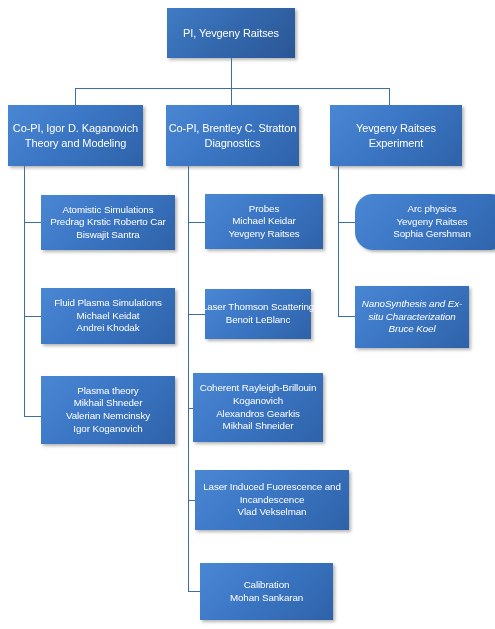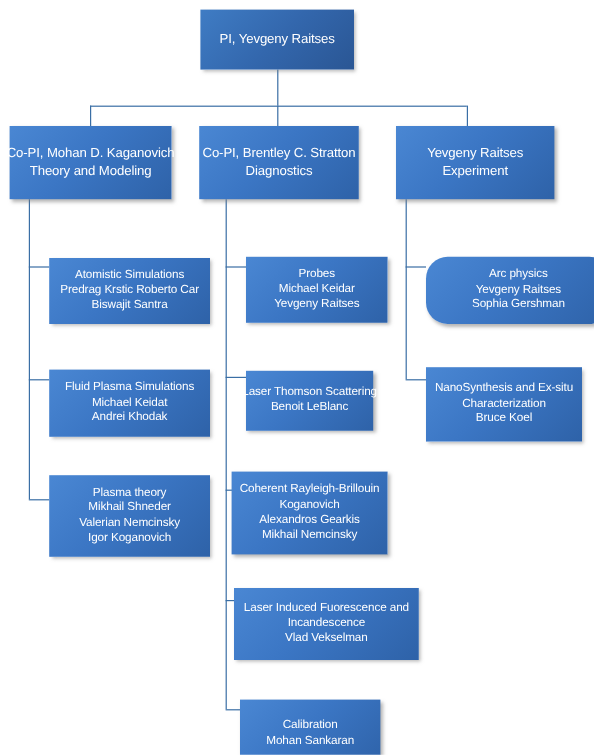--- a/index.html
+++ b/index.html
@@ -51,21 +51,21 @@
     background: linear-gradient(135deg, #3f7cc4 0%, #3367ad 50%, #2a5694 100%);
   }
   .node-line {
     display: block;
     white-space: nowrap;
   }
   .node-line.wrap {
     white-space: normal;
   }
   .fs11 { font-size: 11px; }
-  .fs10 { font-size: 9.8px; margin-top: 20px; }
+  .fs10 { font-size: 9.8px; }
 </style>
 </head>
 <body>
 
 <div id="chart-canvas">
 
   <div class="conn-v" style="left:231px; top:58px; height:30px;"></div>
   <div class="conn-h" style="left:75px; top:88px; width:314px;"></div>
   <div class="conn-v" style="left:75px; top:88px; height:17px;"></div>
   <div class="conn-v" style="left:231px; top:88px; height:17px;"></div>
@@ -85,21 +85,21 @@
 
   <div class="conn-v" style="left:338px; top:166px; height:150px;"></div>
   <div class="conn-h" style="left:338px; top:222px; width:17px;"></div>
   <div class="conn-h" style="left:338px; top:316px; width:17px;"></div>
 
   <div class="node root fs11" style="left:167px; top:8px; width:128px; height:50px;">
     <span class="node-line">PI, Yevgeny Raitses</span>
   </div>
 
   <div class="node fs11" style="left:8px; top:105px; width:135px; height:61px;">
-    <span class="node-line">Co-PI, Mohan D. Kaganovich</span>
+    <span class="node-line">Co-PI, Igor D. Kaganovich</span>
     <span class="node-line">Theory and Modeling</span>
   </div>
 
   <div class="node fs11" style="left:166px; top:105px; width:133px; height:61px;">
     <span class="node-line">Co-PI, Brentley C. Stratton</span>
     <span class="node-line">Diagnostics</span>
   </div>
 
   <div class="node fs11" style="left:330px; top:105px; width:132px; height:61px;">
     <span class="node-line">Yevgeny Raitses</span>
@@ -128,34 +128,34 @@
     <span class="node-line">Michael Keidar</span>
     <span class="node-line">Yevgeny Raitses</span>
   </div>
   <div class="node fs10" style="left:205px; top:289px; width:106px; height:50px;">
     <span class="node-line">Laser Thomson Scattering</span>
     <span class="node-line">Benoit LeBlanc</span>
   </div>
   <div class="node fs10" style="left:193px; top:373px; width:130px; height:69px;">
     <span class="node-line wrap">Coherent Rayleigh-Brillouin Koganovich</span>
     <span class="node-line">Alexandros Gearkis</span>
-    <span class="node-line">Mikhail Nemcinsky</span>
+    <span class="node-line">Mikhail Shneider</span>
   </div>
   <div class="node fs10" style="left:195px; top:470px; width:154px; height:60px;">
     <span class="node-line wrap">Laser Induced Fuorescence and Incandescence</span>
     <span class="node-line">Vlad Vekselman</span>
   </div>
-  <div class="node fs10" style="left:200px; top:563px; width:117px; height:57px;align-items:center;">
+  <div class="node fs10" style="left:200px; top:563px; width:133px; height:57px;align-items:center;">
     <span class="node-line">Calibration</span>
     <span class="node-line">Mohan Sankaran</span>
   </div>
 
   <div class="node fs10" style="left:355px; top:194px; width:154px; height:56px;border-radius:18px;">
     <span class="node-line">Arc physics</span>
     <span class="node-line">Yevgeny Raitses</span>
     <span class="node-line">Sophia Gershman</span>
   </div>
-  <div class="node fs10" style="left:355px; top:286px; width:130px; height:62px;">
+  <div class="node fs10" style="left:355px; top:286px; width:114px; height:62px;font-style:italic;">
     <span class="node-line wrap">NanoSynthesis and Ex-situ Characterization</span>
     <span class="node-line">Bruce Koel</span>
   </div>
 
 </div>
 
 </body></html>

